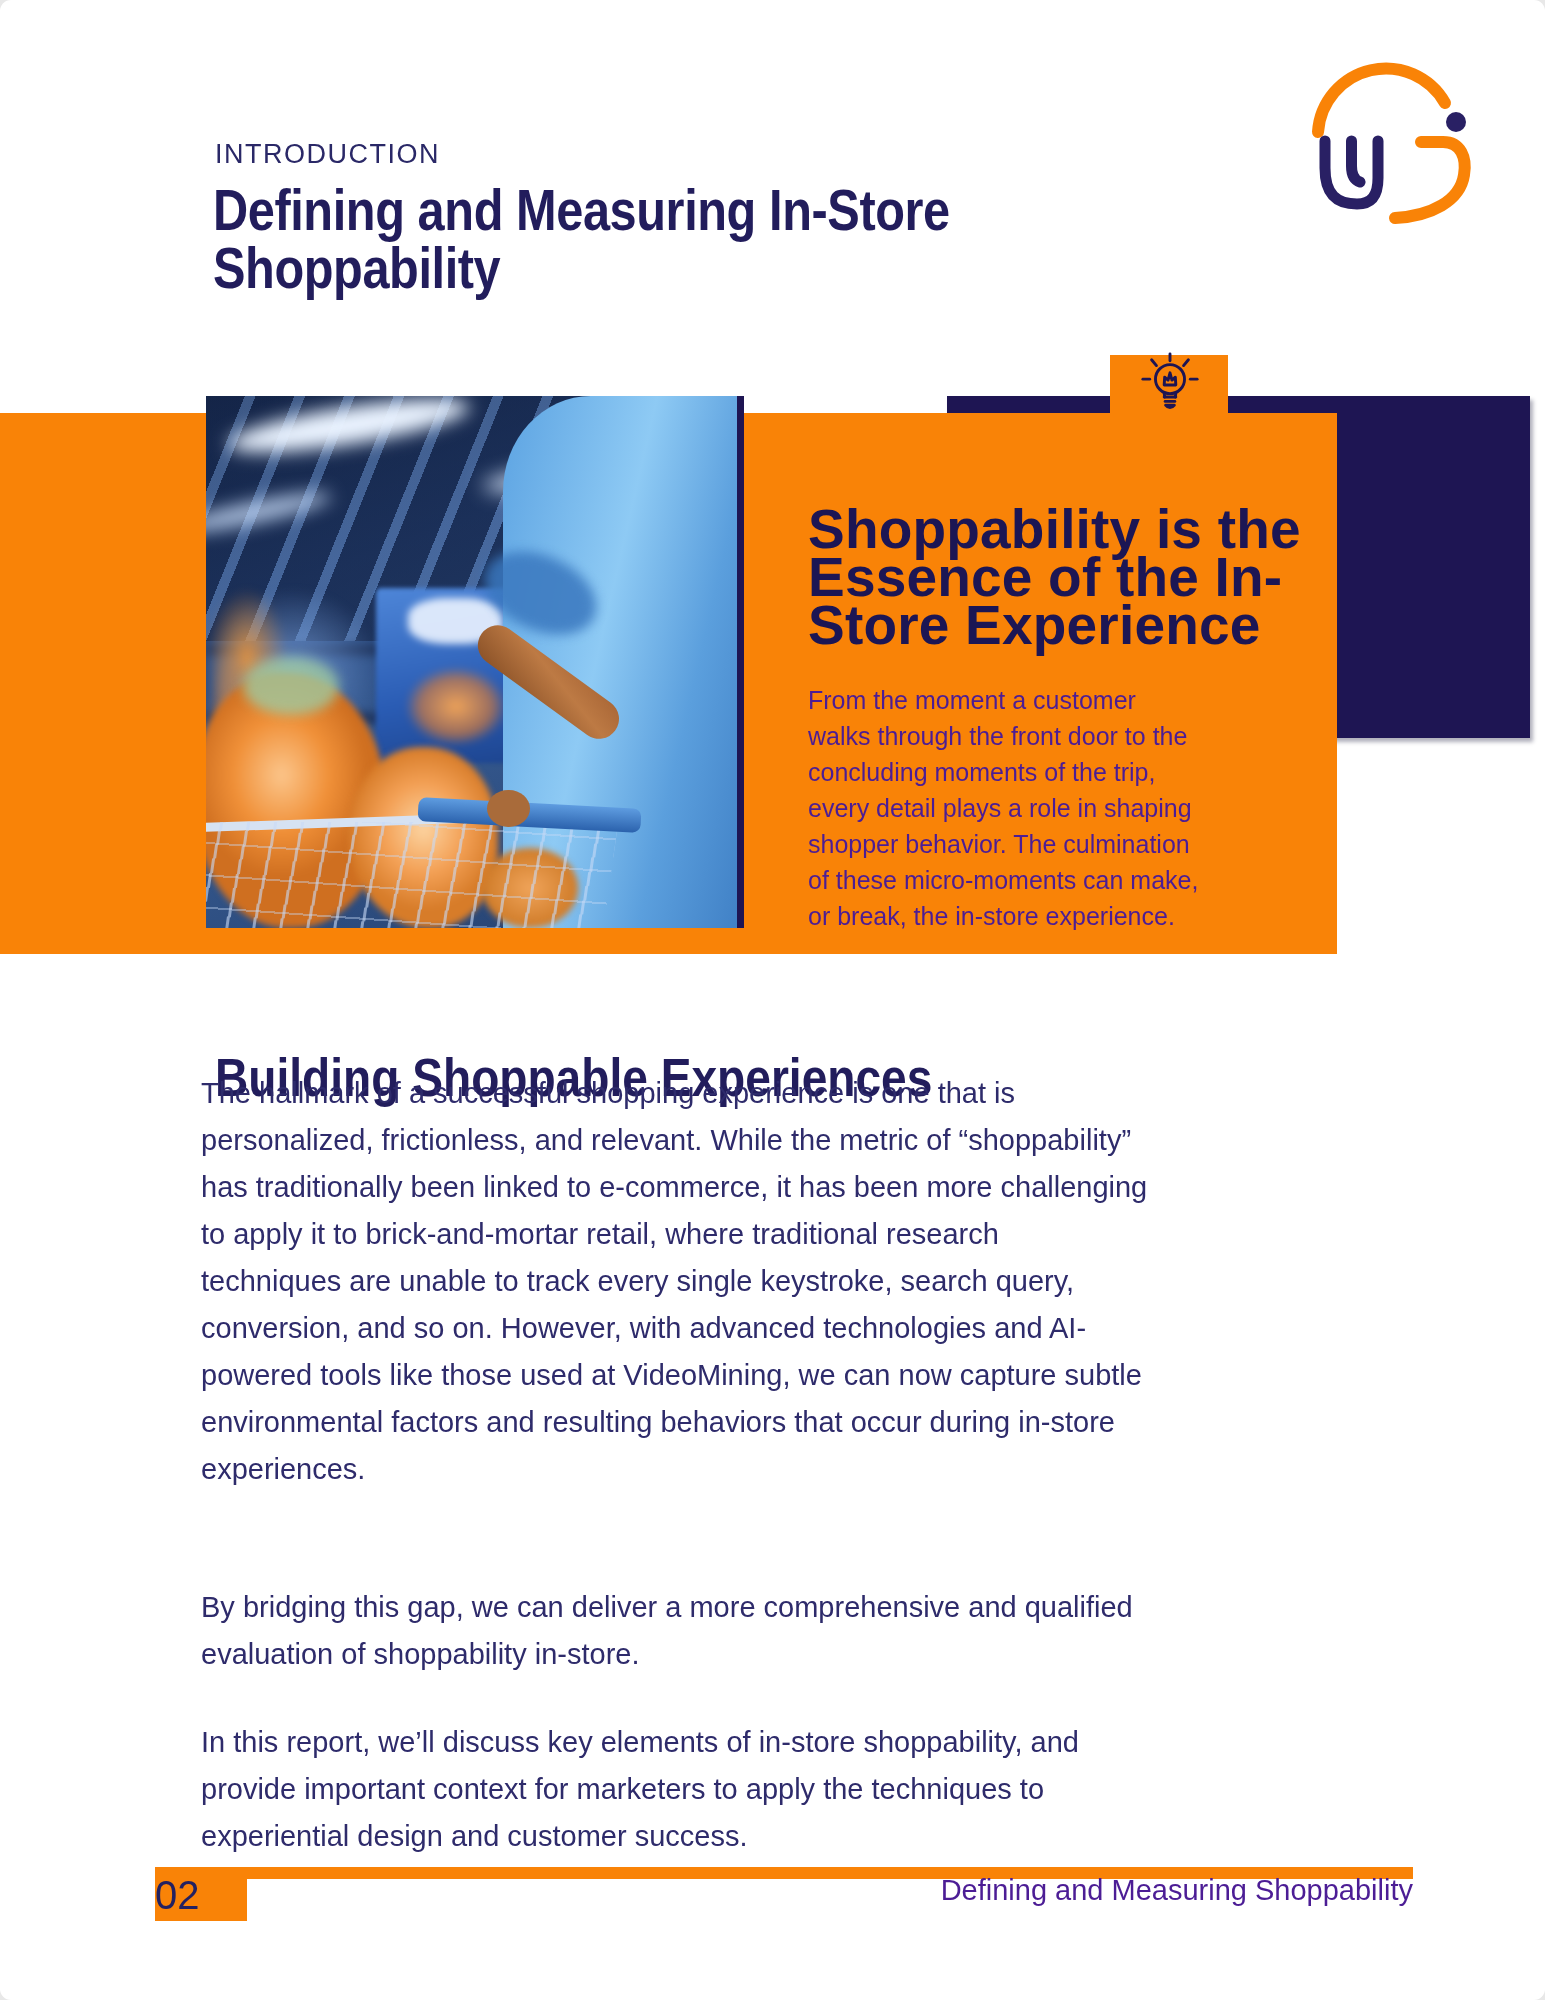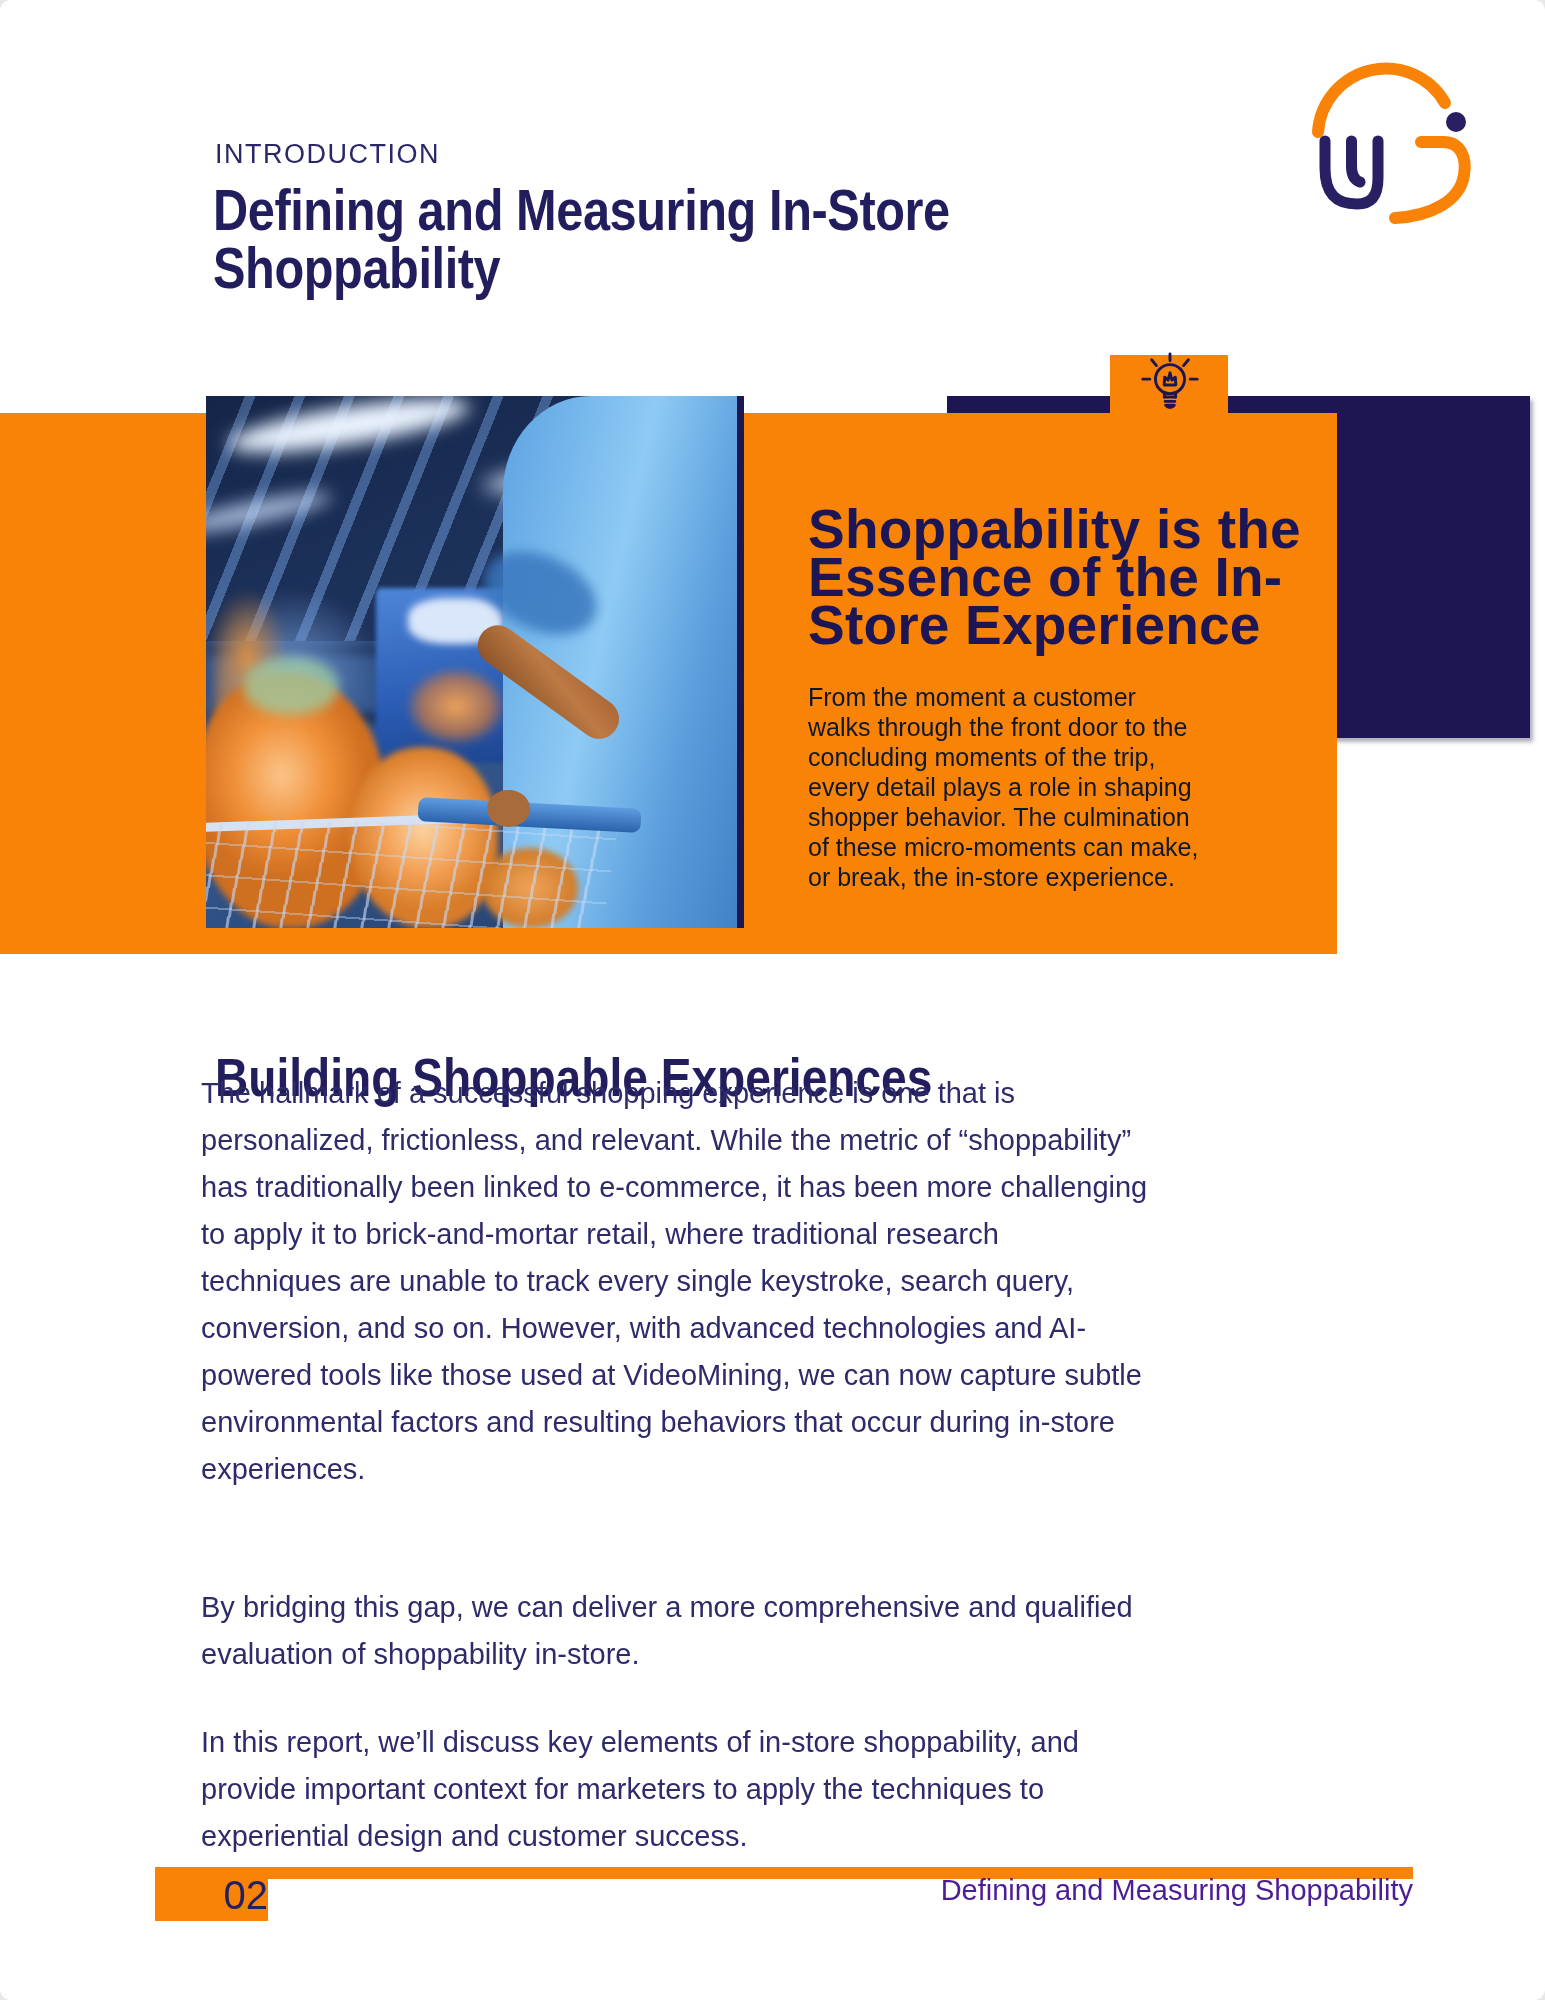--- a/index.html
+++ b/index.html
@@ -95,41 +95,41 @@
     background:
       repeating-linear-gradient(94deg,rgba(200,218,246,.60) 0 3px,transparent 3px 27px),
       repeating-linear-gradient(4deg,rgba(200,218,246,.40) 0 2px,transparent 2px 32px);}
 
   
   .callout-heading{
     left:808px;top:505px;width:520px;font-size:55px;line-height:48px;font-weight:bold;
     color:#1C1654;white-space:pre-line;letter-spacing:0.2px;
   }
   .callout-body{
-    left:808px;top:682px;width:520px;font-size:25px;line-height:30px;
-    color:#0f172a;white-space:pre-line;
+    left:808px;top:682px;width:520px;font-size:25px;line-height:36px;
+    color:#4c1d95;white-space:pre-line;
   }
 
   
   .section-heading{
     left:215px;top:1050px;font-size:53px;line-height:55px;font-weight:bold;
     color:var(--ink-title);transform:scaleX(0.87);transform-origin:0 0;
   }
   .body-par{
     left:201px;width:1190px;font-size:29px;line-height:47px;
     color:var(--ink-body);white-space:pre-line;
   }
   .par-1{top:1070px;}
   .par-2{top:1584px;}
   .par-3{top:1719px;}
 
   
   .footer-bar{left:155px;top:1867px;width:1258px;height:12px;background:var(--orange);}
-  .footer-pagebox{left:155px;top:1867px;width:113px;height:54px;background:var(--orange);
-    text-align:right;}
+  .footer-pagebox{left:155px;top:1867px;width:92px;height:54px;background:var(--orange);
+    text-align:left;}
   .footer-pagenum{font-size:40px;line-height:56px;color:#232161;}
   .footer-title{right:132px;top:1873px;font-size:29px;line-height:34px;color:#4c1d95;}
 </style>
 </head>
 <body>
 
 <div class="page">
 
   <div class="abs eyebrow">INTRODUCTION</div>
   <div class="abs page-title">Defining and Measuring In-Store

